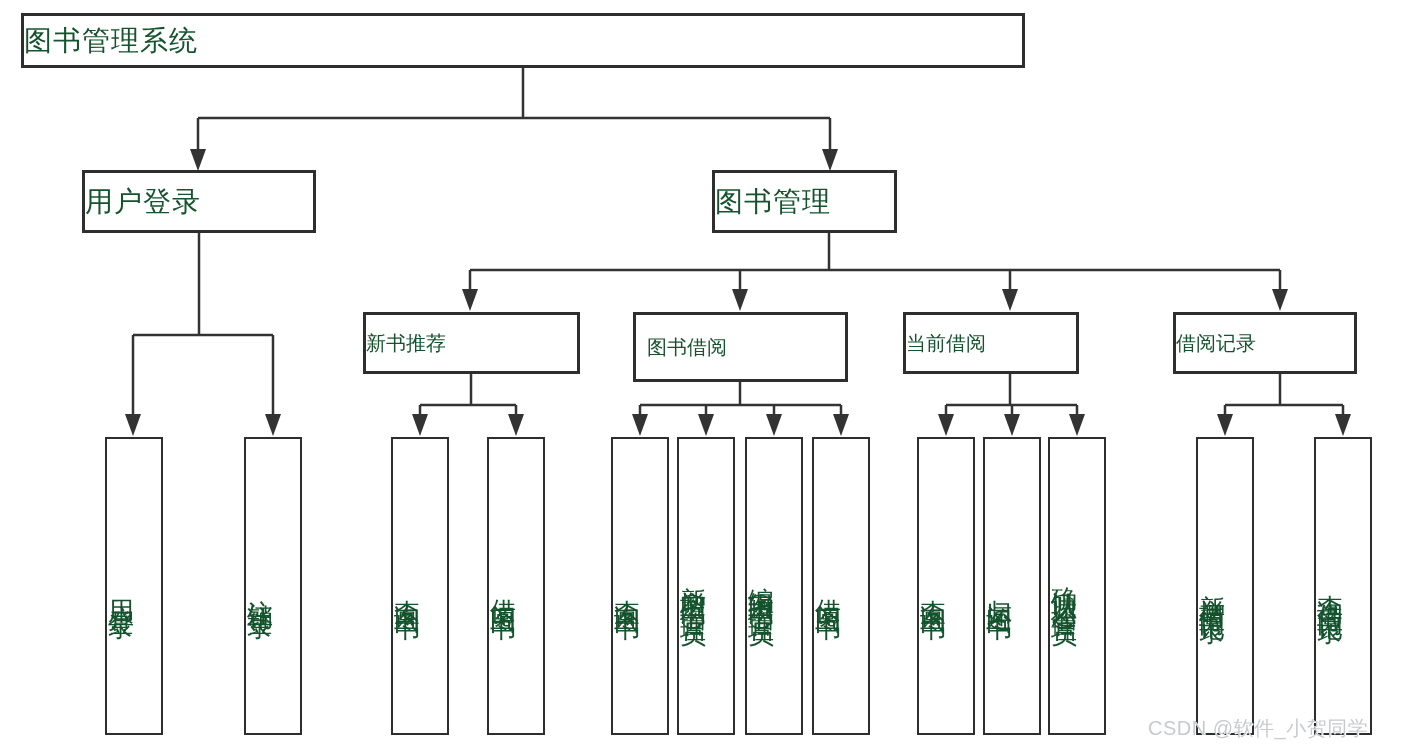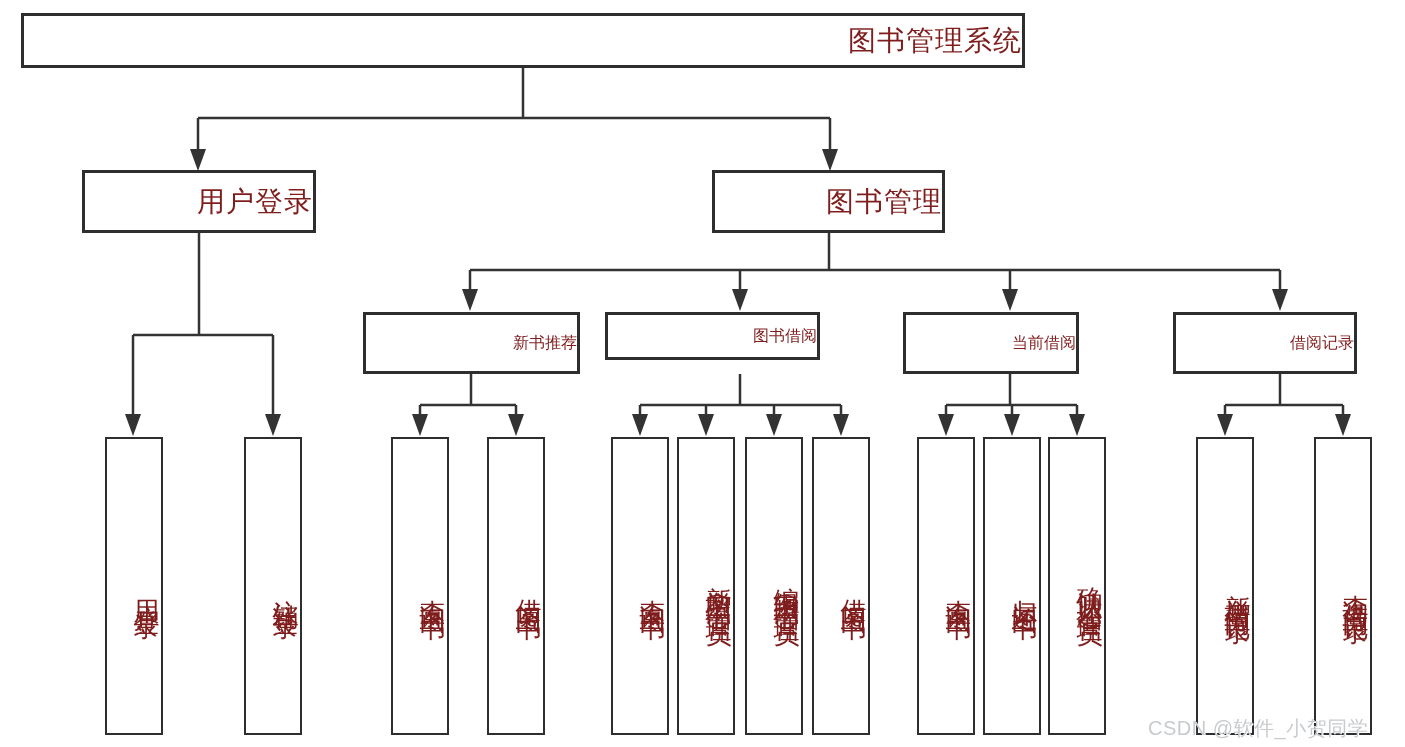--- a/index.html
+++ b/index.html
@@ -16,26 +16,26 @@
     left: 0; top: 0;
     width: 1405px; height: 747px;
   }
   .node {
     position: absolute;
     box-sizing: border-box;
     background: #ffffff;
     border: 3px solid #2e2e2e;
     display: flex;
     align-items: center;
-    justify-content: flex-end;
-    color: #7f1d1d;
+    justify-content: flex-start;
+    color: #14532d;
   }
   .node.h1 { font-size: 28px; letter-spacing: 1px; }
   .node.h2 { font-size: 28px; letter-spacing: 1px; }
-  .node.h3 { font-size: 16px; letter-spacing: 0px; }
+  .node.h3 { font-size: 20px; letter-spacing: 0px; }
   .node.v {
     top: 437px;
     width: 58px;
     height: 298px;
     border-width: 2.5px;
   }
   .vtext {
     writing-mode: vertical-rl;
     text-orientation: mixed;
     font-size: 26px;
@@ -127,28 +127,28 @@
     </g>
   </svg>
 
   <div class="node h1" style="left:21px; top:13px; width:1004px; height:55px;">
     <span>图书管理系统</span>
   </div>
 
   <div class="node h2" style="left:82px; top:170px; width:234px; height:63px;">
     <span>用户登录</span>
   </div>
-  <div class="node h2" style="left:712px; top:170px; width:233px; height:63px;">
+  <div class="node h2" style="left:712px; top:170px; width:185px; height:63px;">
     <span>图书管理</span>
   </div>
 
   <div class="node h3" style="left:363px; top:312px; width:217px; height:62px;">
     <span>新书推荐</span>
   </div>
-  <div class="node h3" style="left:605px; top:312px; width:215px; height:48px;">
+  <div class="node h3" style="left:633px; top:312px; width:215px; height:70px;padding-left:11px;">
     <span>图书借阅</span>
   </div>
   <div class="node h3" style="left:903px; top:312px; width:176px; height:62px;">
     <span>当前借阅</span>
   </div>
   <div class="node h3" style="left:1173px; top:312px; width:184px; height:62px;">
     <span>借阅记录</span>
   </div>
 
   <div class="node v" style="left:105px;">

